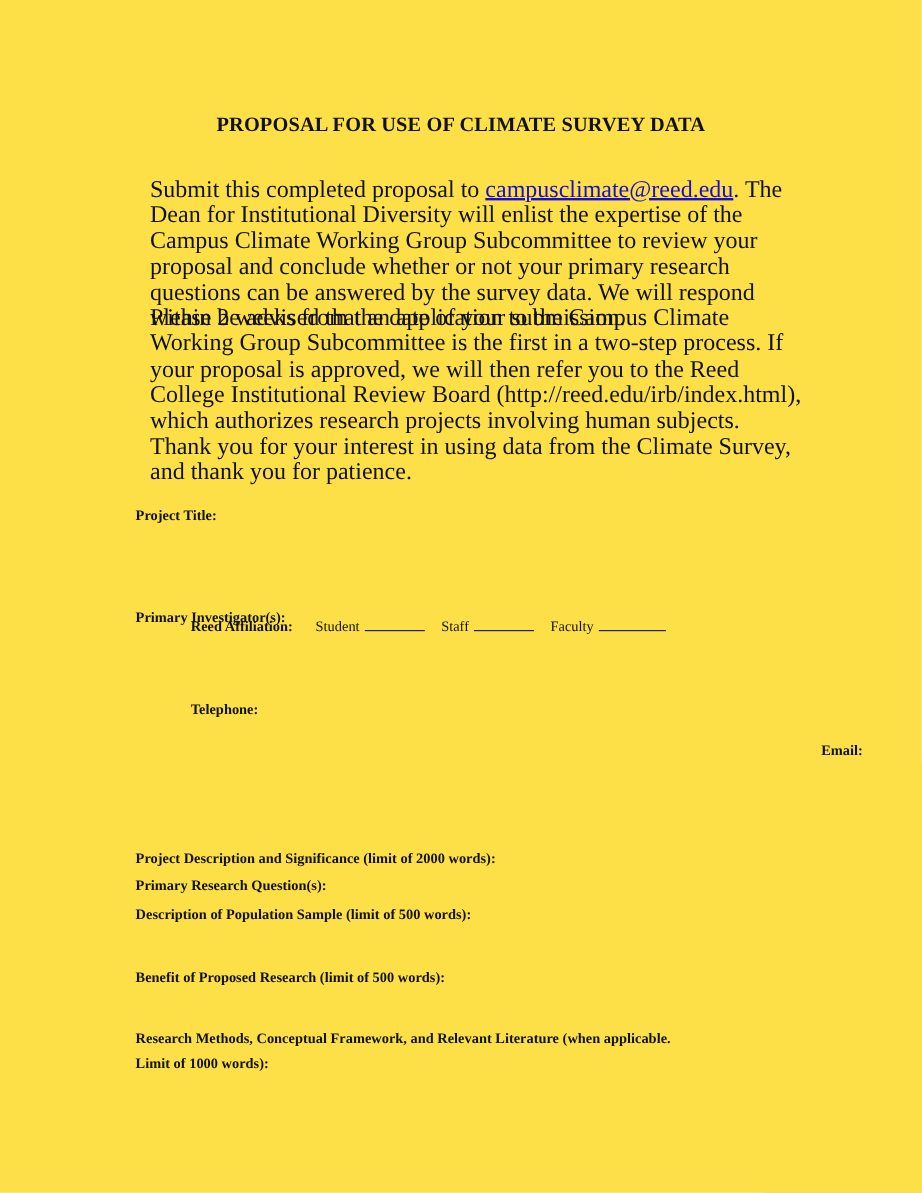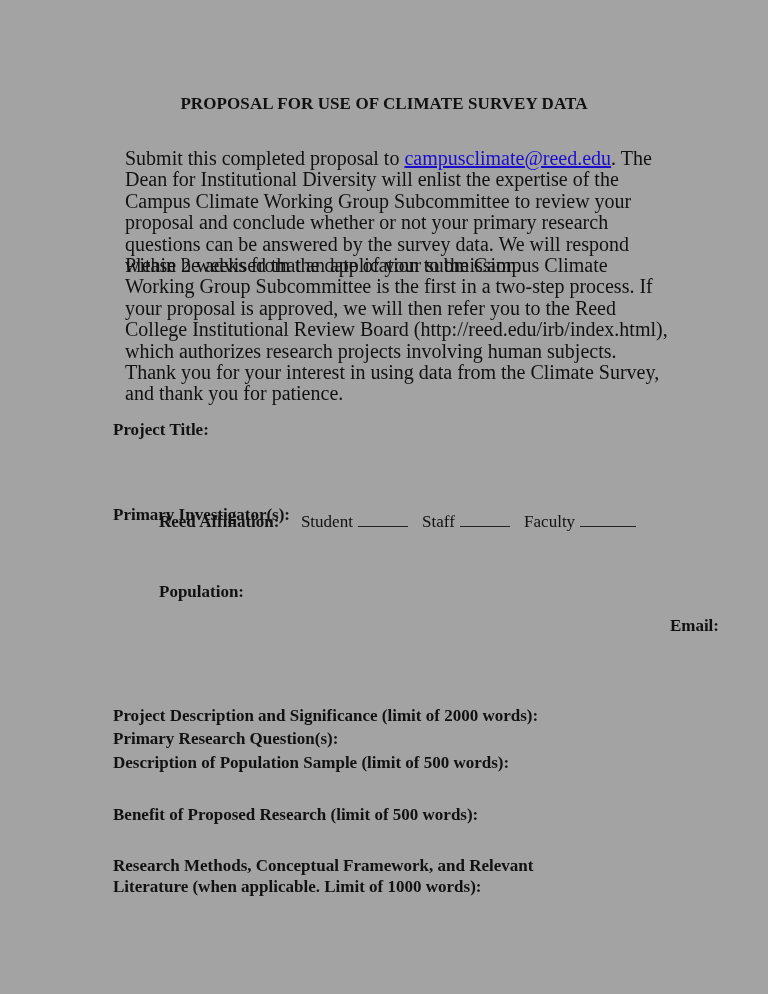--- a/index.html
+++ b/index.html
@@ -12,21 +12,21 @@
       height: 994px;
       position: relative;
       overflow: hidden;
       font-family: "Liberation Serif", "DejaVu Serif", serif;
       color: #111111;
     }
     .page {
       position: absolute;
       left: 0; top: 0;
       width: 768px; height: 994px;
-      background: #a3a3a3;
+      background: #fde047;
     }
     .title {
       position: absolute;
       top: 94px;
       left: 0;
       width: 768px;
       text-align: center;
       font-weight: bold;
       font-size: 17px;
       letter-spacing: 0.1px;
@@ -39,21 +39,21 @@
       line-height: 21.4px;
       margin: 0;
     }
     .para a {
       color: #1a0dcc;
       text-decoration: underline;
     }
     .label {
       position: absolute;
       left: 113px;
-      font-size: 17px;
+      font-size: 12px;
       line-height: 21.4px;
       font-weight: bold;
       width: 560px;
     }
     .label.indent {
       left: 159px;
     }
     .normal {
       font-weight: normal;
       margin-left: 13px;
@@ -83,21 +83,21 @@
 
   <div class="label indent" style="top:511px;">
     <span>Reed Affiliation:</span>&nbsp;
     <span class="normal">Student</span>
     <span class="blank" style="width:50px;"></span><span class="normal">Staff</span>
     <span class="blank" style="width:50px;"></span><span class="normal">Faculty</span>
     <span class="blank" style="width:56px;"></span>
   </div>
 
 
-  <div class="label indent" style="top:581px;">Population:</div>
+  <div class="label indent" style="top:581px;">Telephone:</div>
 
   <div class="label indent" style="top:615px;text-align:right;">Email:</div>
 
   <div class="label" style="top:688px;margin-top:40px;">Primary Research Question(s):</div>
 
   <div class="label" style="top:705px;">Project Description and Significance (limit of 2000 words):</div>
 
   <div class="label" style="top:752px;">Description of Population Sample (limit of 500 words):</div>
 
   <div class="label" style="top:804px;">Benefit of Proposed Research (limit of 500 words):</div>

